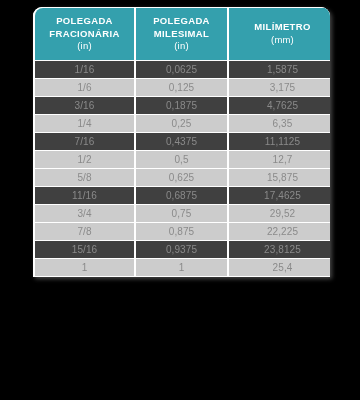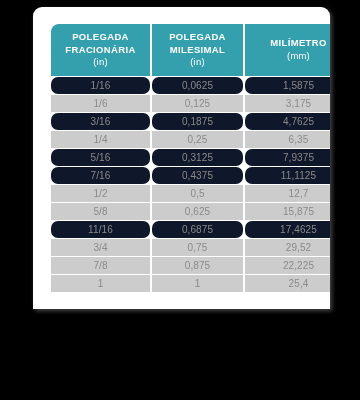--- a/index.html
+++ b/index.html
@@ -33,21 +33,21 @@
     box-shadow: 2px 2px 4px rgba(255,255,255,0.28);
     overflow: hidden;
   }
 
   table.conv {
     border-collapse: separate;
     border-spacing: 2px 1px;
     width: 297px;
     table-layout: fixed;
     background: #ffffff;
-    margin: 16px;
+    margin: 0;
   }
 
   table.conv thead th {
     background: #34a0ad;
     color: #ffffff;
     font-size: 9.5px;
     font-weight: bold;
     letter-spacing: 0.35px;
     line-height: 12.5px;
     text-align: center;
@@ -68,21 +68,21 @@
     font-size: 10px;
     color: #8a8a8a;
     text-align: center;
     height: 17px;
     padding: 0;
     vertical-align: middle;
     border: 0;
     letter-spacing: 0.1px;
   }
 
-  tbody tr.odd td  { background: #0f172a; border-radius: 7px; }
+  tbody tr.odd td  { background: #404040; }
   tbody tr.even td { background: #cccccc; }
 
   col.c1 { width: 99px; }
   col.c2 { width: 91px; }
   col.c3 { width: 107px; }
 </style>
 </head>
 <body>
 
 <div class="page">
@@ -126,25 +126,20 @@
             <td class="c1">3/16</td>
             <td class="c2">0,1875</td>
             <td class="c3">4,7625</td>
           </tr>
           <tr class="even">
             <td class="c1">1/4</td>
             <td class="c2">0,25</td>
             <td class="c3">6,35</td>
           </tr>
           <tr class="odd">
-            <td class="c1">5/16</td>
-            <td class="c2">0,3125</td>
-            <td class="c3">7,9375</td>
-          </tr>
-          <tr class="odd">
             <td class="c1">7/16</td>
             <td class="c2">0,4375</td>
             <td class="c3">11,1125</td>
           </tr>
           <tr class="even">
             <td class="c1">1/2</td>
             <td class="c2">0,5</td>
             <td class="c3">12,7</td>
           </tr>
           <tr class="even">
@@ -160,20 +155,25 @@
           <tr class="even">
             <td class="c1">3/4</td>
             <td class="c2">0,75</td>
             <td class="c3">29,52</td>
           </tr>
           <tr class="even">
             <td class="c1">7/8</td>
             <td class="c2">0,875</td>
             <td class="c3">22,225</td>
           </tr>
+          <tr class="odd">
+            <td class="c1">15/16</td>
+            <td class="c2">0,9375</td>
+            <td class="c3">23,8125</td>
+          </tr>
           <tr class="even">
             <td class="c1">1</td>
             <td class="c2">1</td>
             <td class="c3">25,4</td>
           </tr>
         </tbody>
     </table>
   </div>
 </div>
 

